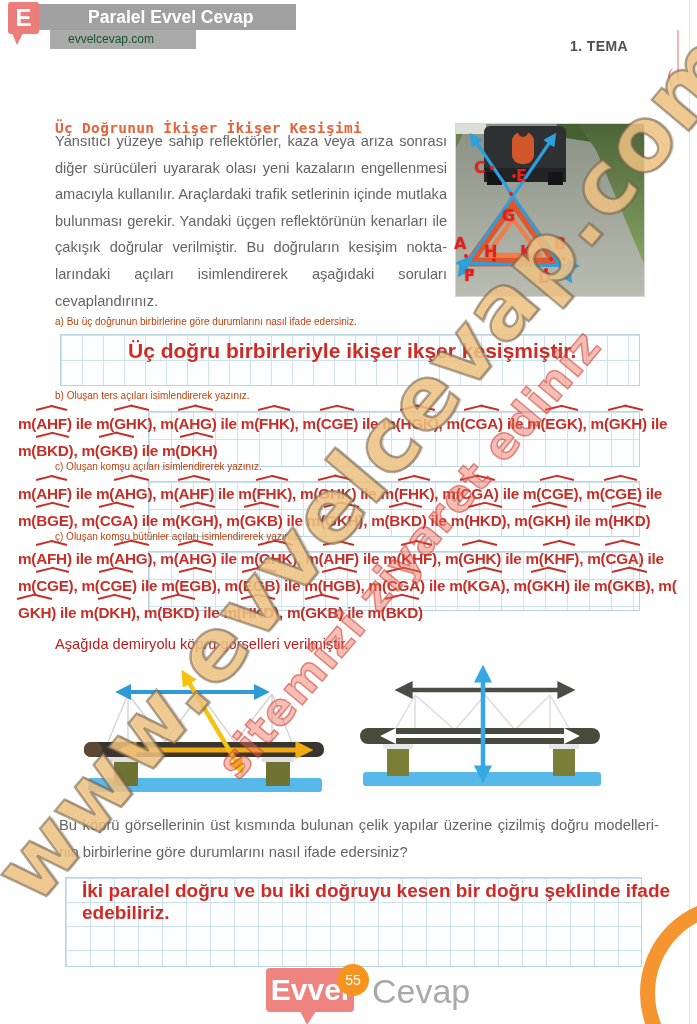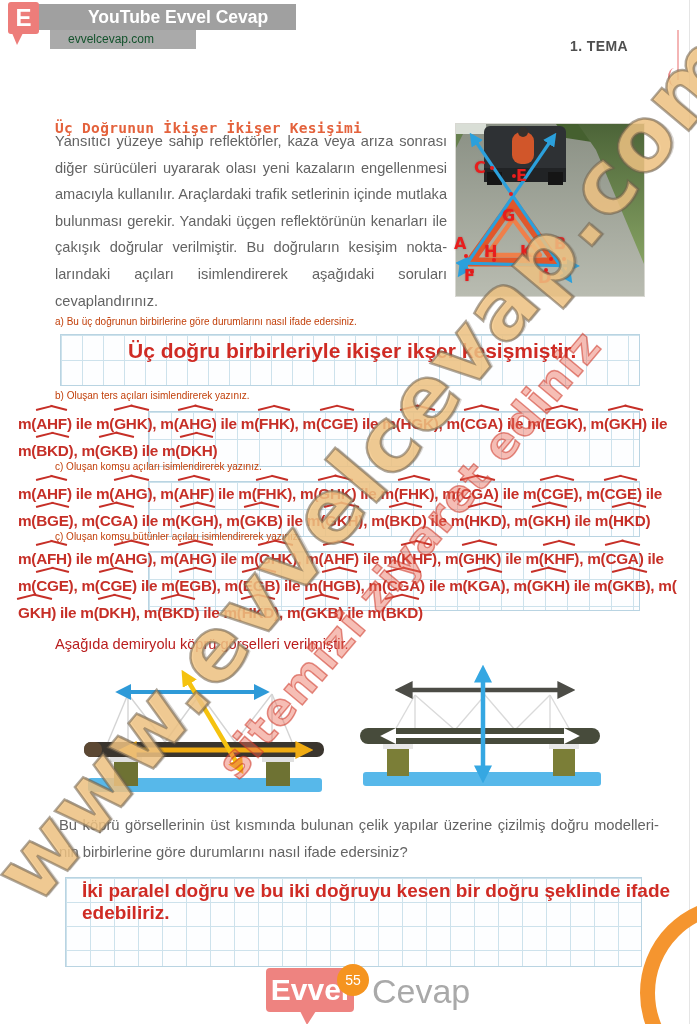--- a/index.html
+++ b/index.html
@@ -65,21 +65,21 @@
   .foot-cevap{position:absolute;left:372px;top:972px;color:#a9a9a9;font-size:34px;font-weight:normal;
         font-family:"Liberation Sans",sans-serif;text-align:right;}
   .orange-arc{position:absolute;left:640px;top:898px;width:190px;height:190px;border-radius:50%;
         border:15px solid #f5952f;box-sizing:border-box;z-index:2;}
 </style>
 </head>
 <body>
 
 <div class="page">
 
-  <div class="banner1">YouTube Evvel Cevap</div>
+  <div class="banner1">Paralel Evvel Cevap</div>
   <div class="banner2">evvelcevap.com</div>
   <div class="logo">E</div>
   <div class="logo-tail"></div>
   <div class="tema">1. TEMA</div>
   <div class="edge-line"></div>
   <div class="red-tick"></div>
   <div class="red-paren"></div>
 
   <div class="mono-title" style="left:55px;top:88px;margin-top:32px;">Üç Doğrunun İkişer İkişer Kesişimi</div>
   <p class="intro" style="margin:0;">Yansıtıcı yüzeye sahip reflektörler, kaza veya arıza sonrası diğer sürücüleri uyararak olası yeni kaza­ların engellenmesi amacıyla kullanılır. Araçlardaki trafik setlerinin içinde mutlaka bulunması gerekir. Yandaki üçgen reflektörünün kenarları ile çakışık doğrular verilmiştir. Bu doğruların kesişim nokta­larındaki açıları isimlendirerek aşağıdaki soruları cevaplandırınız.</p>

